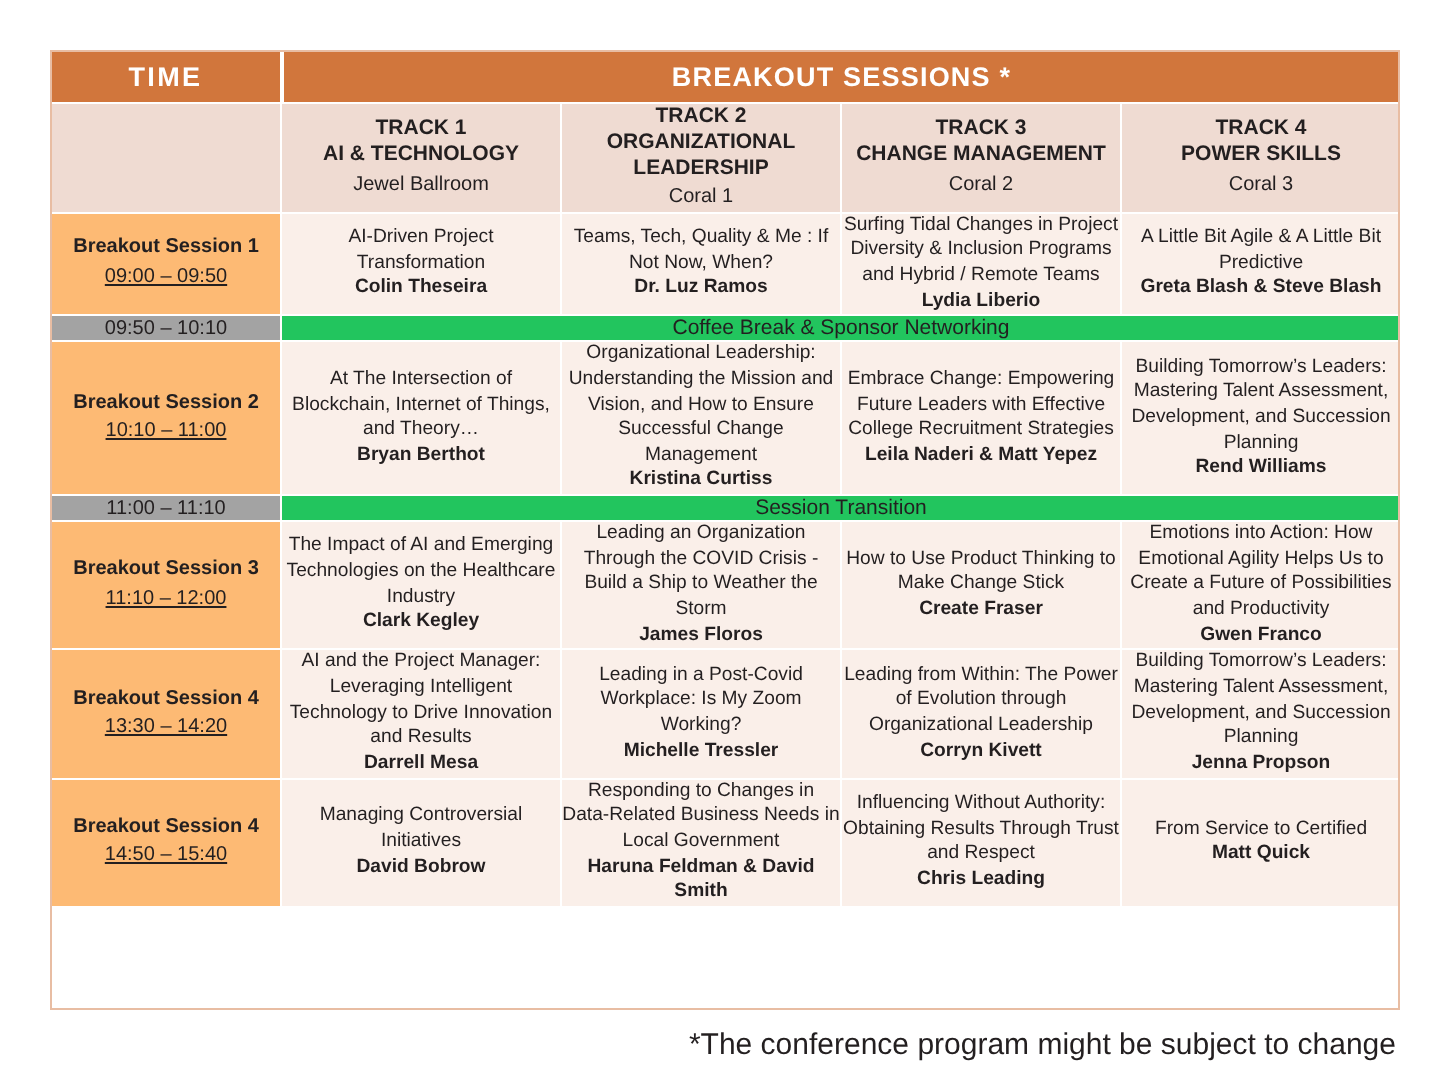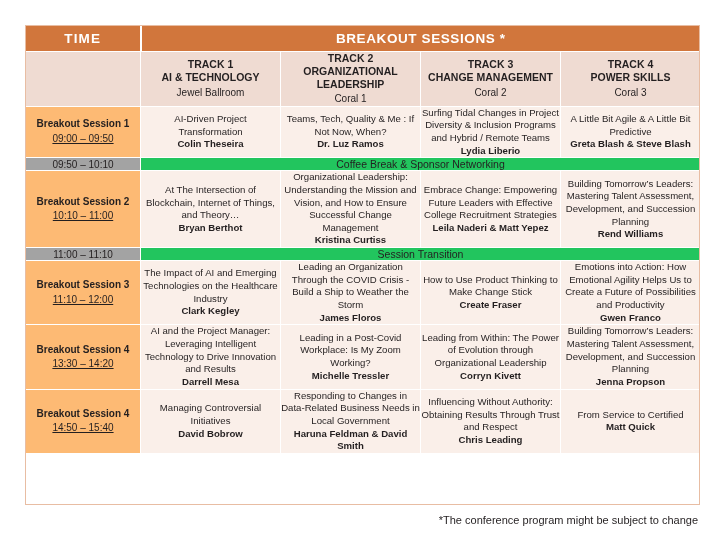--- a/index.html
+++ b/index.html
@@ -122,21 +122,21 @@
     border: 1.5px solid #e8bda3;
     box-sizing: border-box;
     pointer-events: none;
   }
 
   
   #footnote {
     position: absolute;
     right: 22px;
     top: 514px;
-    font-size: 11px;
+    font-size: 15px;
     color: #231f20;
     text-align: right;
   }
 </style>
 </head>
 <body>
 
 <div id="schedule-wrap">
   <table class="schedule">
     <colgroup>

